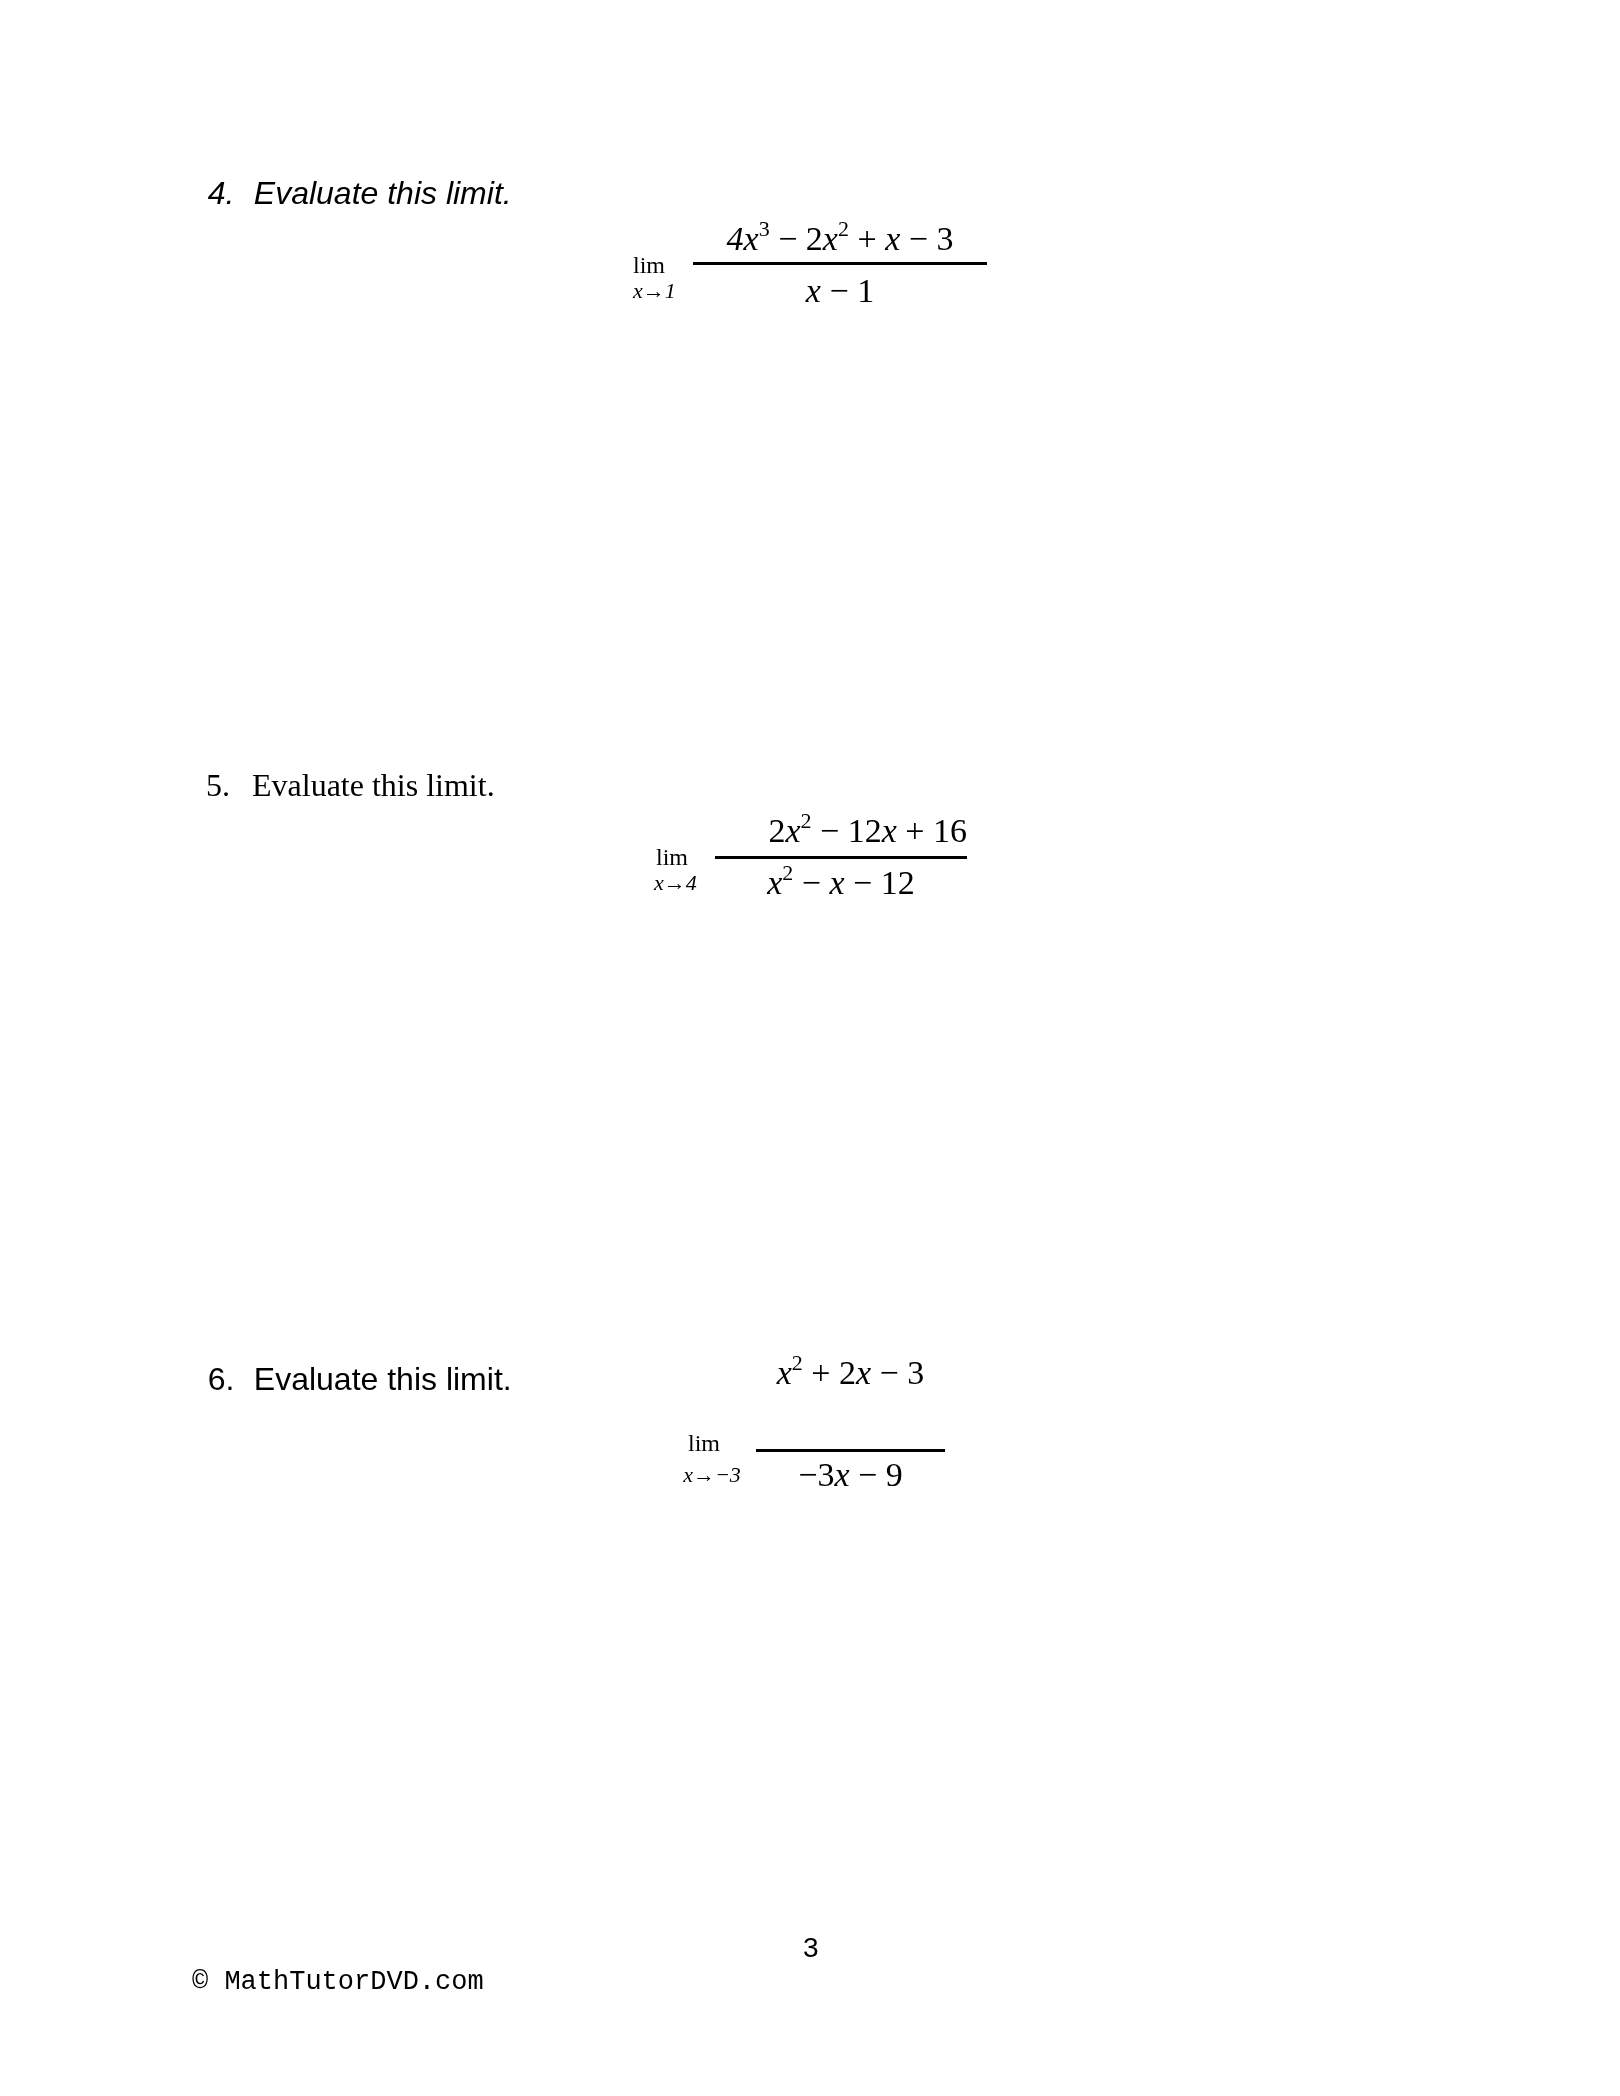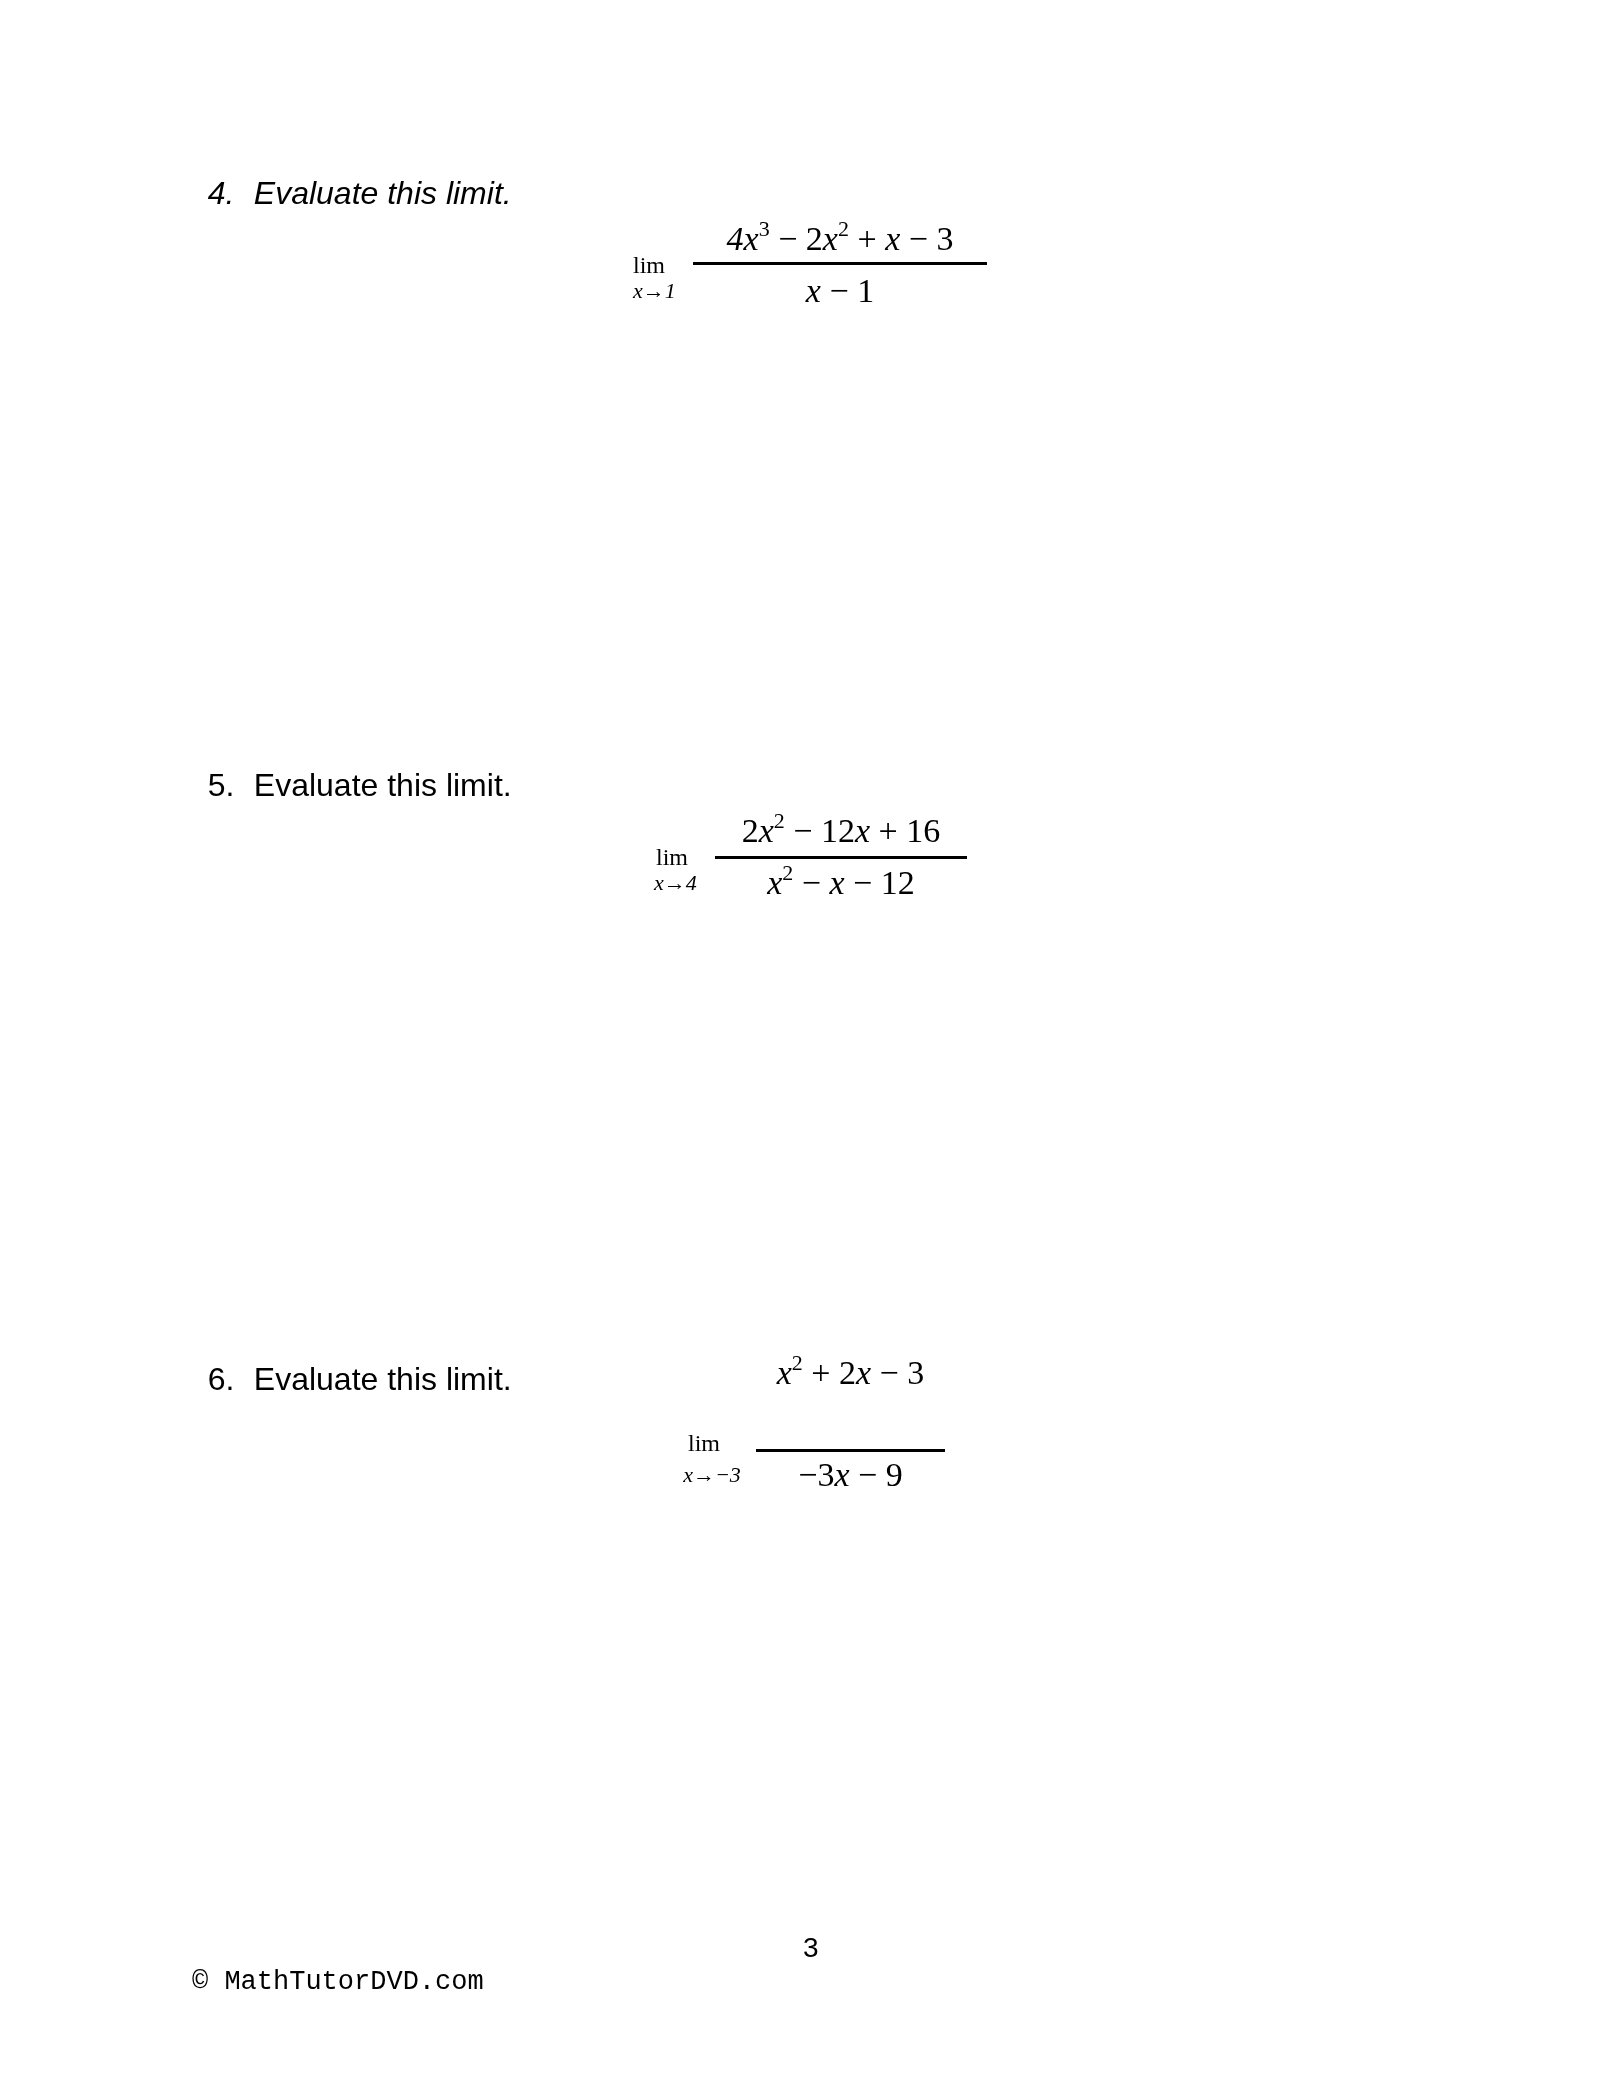--- a/index.html
+++ b/index.html
@@ -23,27 +23,27 @@
   <span class="num">4.</span><span>Evaluate this limit.</span>
 </div>
 <div>
   <span class="math lim" style="left:633px; top:247px;">lim</span>
   <span class="math sub v" style="left:633px; top:280px; width:52px; ">x→1</span>
   <div class="math numer" style="left:693px; width:294px; top:222px;"><span class="v">4x<sup>3</sup></span> − 2<span class="v">x</span><sup>2</sup> + <span class="v">x</span> − 3</div>
   <div class="frac-bar" style="left:693px; width:294px; top:262px;"></div>
   <div class="math denom" style="left:693px; width:294px; top:274px;"><span class="v">x</span> − 1</div>
 </div>
 
-<div class="q" style="top:737px;">
+<div class="q" style="top:737px;font-family:Liberation Serif, serif;">
   <span class="num">5.</span><span>Evaluate this limit.</span>
 </div>
 <div>
   <span class="math lim" style="left:656px; top:839px;">lim</span>
   <span class="math sub v" style="left:654px; top:872px; width:56px; text-align:left;">x→4</span>
-  <div class="math numer" style="left:715px; width:252px; top:814px;">2<span class="v">x</span><sup>2</sup> − 12<span class="v">x</span> + 16</div>
+  <div class="math numer" style="left:715px; width:252px; top:814px;text-align:right;">2<span class="v">x</span><sup>2</sup> − 12<span class="v">x</span> + 16</div>
   <div class="frac-bar" style="left:715px; width:252px; top:856px;"></div>
   <div class="math denom" style="left:715px; width:252px; top:866px;"><span class="v">x</span><sup>2</sup> − <span class="v">x</span> − 12</div>
 </div>
 
 <div class="q" style="top:1331px;">
   <span class="num">6.</span><span>Evaluate this limit.</span>
 </div>
 <div>
   <span class="math lim" style="left:688px; top:1425px;">lim</span>
   <span class="math sub v" style="left:675px; top:1464px; width:74px; text-align:center;">x→−3</span>

